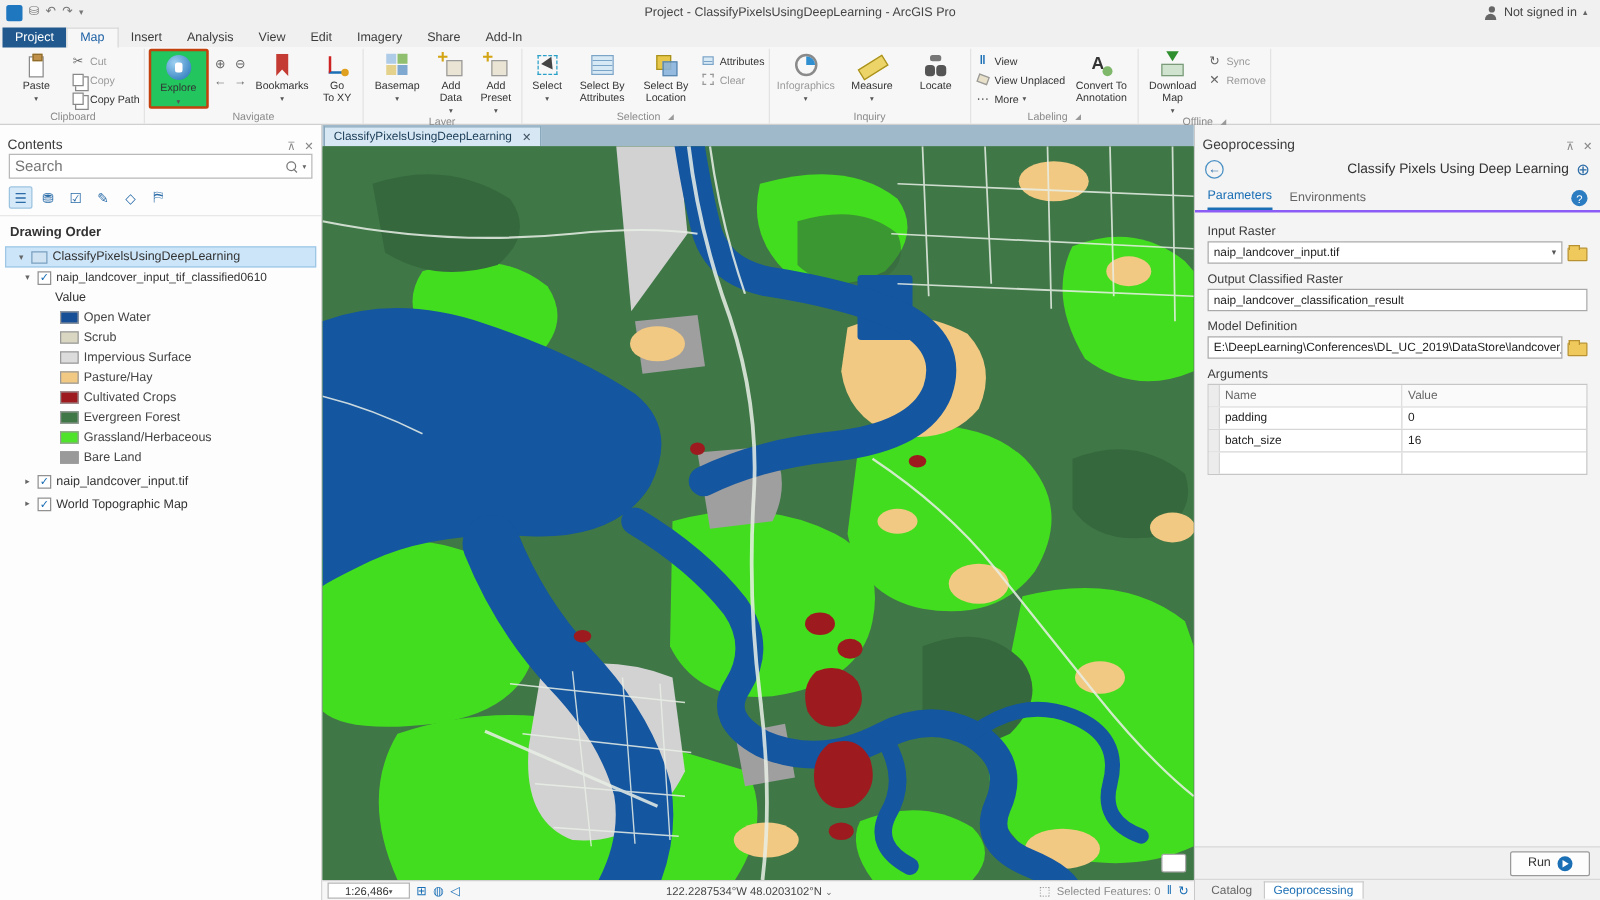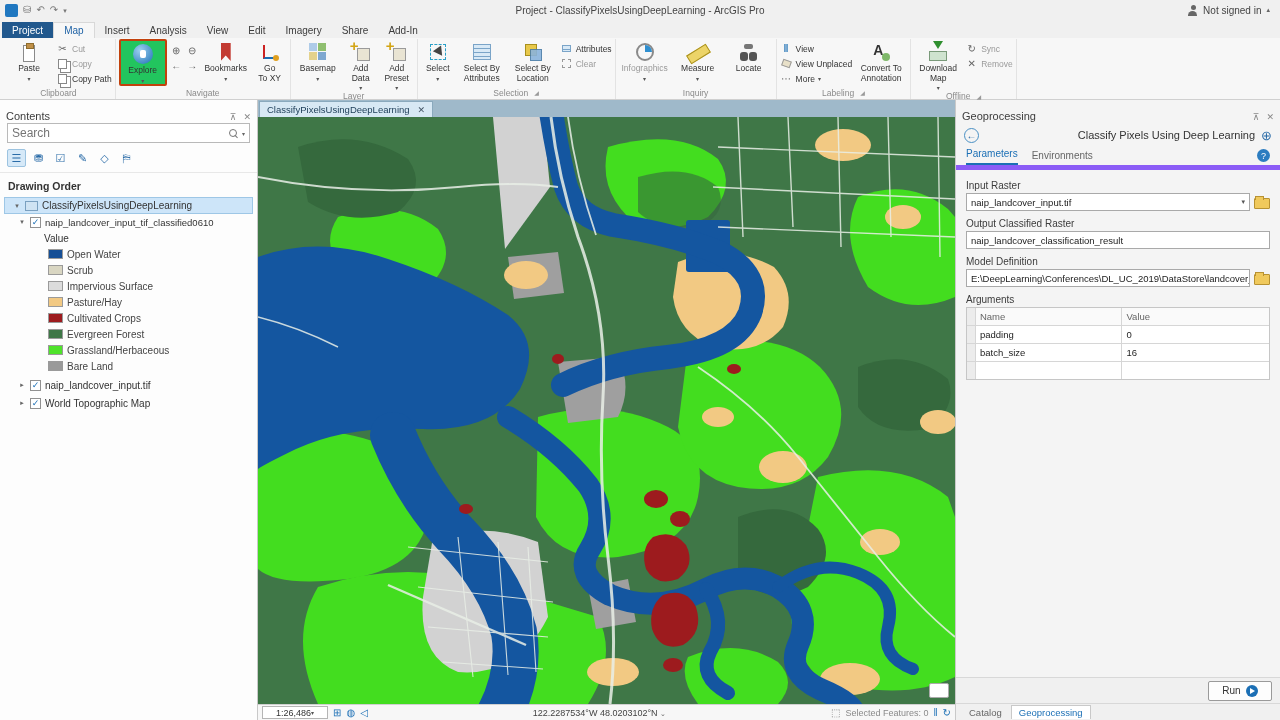--- a/index.html
+++ b/index.html
@@ -96,21 +96,21 @@
 .scalebox{width:66px;height:13px;background:#fff;border:1px solid #b5b5b5;display:flex;align-items:center;justify-content:center;padding:0 3px;font-size:9px;color:#333}
 .msic{color:#1b6fb5;font-size:10px}
 .coords{flex:1;text-align:center;color:#444}
 .selfeat{color:#8a8a8a}
 
 .gp{width:325px;background:#f4f4f4;border-left:1px solid #c9c9c9;display:flex;flex-direction:column}
 .gp-toolrow{height:26px;display:flex;align-items:center;padding:0 8px;gap:6px}
 .backarr{width:15px;height:15px;border:1px solid #4a90c4;border-radius:50%;color:#2b6ca8;font-size:10px;display:flex;align-items:center;justify-content:center}
 .gp-tool-title{flex:1;text-align:right;font-size:11px;color:#333}
 .plusic{color:#2b6ca8;font-size:13px}
-.gp-tabs{height:22px;display:flex;align-items:flex-end;padding:0 10px;gap:14px;border-bottom:5px solid #8b5cf6}
+.gp-tabs{height:22px;display:flex;align-items:flex-end;padding:0 10px;gap:14px;border-bottom:2px solid #8b5cf6}
 .gp-tab{font-size:10px;color:#666;padding-bottom:4px}
 .gp-tab.on{color:#1b6fb5;border-bottom:2px solid #1b6fb5}
 .helpq{margin-left:auto;width:13px;height:13px;border-radius:50%;background:#2b7cc0;color:#fff;font-size:9px;display:flex;align-items:center;justify-content:center;margin-bottom:3px}
 .gp-form{flex:1;padding:8px 10px;overflow:hidden}
 .flabel{font-size:10px;color:#3c3c3c;margin:7px 0 2px}
 .frow{display:flex;align-items:center;gap:4px}
 .finput{flex:1;height:18px;background:#fff;border:1px solid #a9a9a9;display:flex;align-items:center;padding:0 4px;font-size:9.5px;color:#222;white-space:nowrap;overflow:hidden}
 .finput .dd{margin-left:auto;color:#555;font-size:7px}
 .folder{width:16px;height:14px;position:relative}
 .folder::before{content:"";position:absolute;inset:3px 0 0;background:#f0c95c;border:1px solid #b89232;border-radius:1px}

